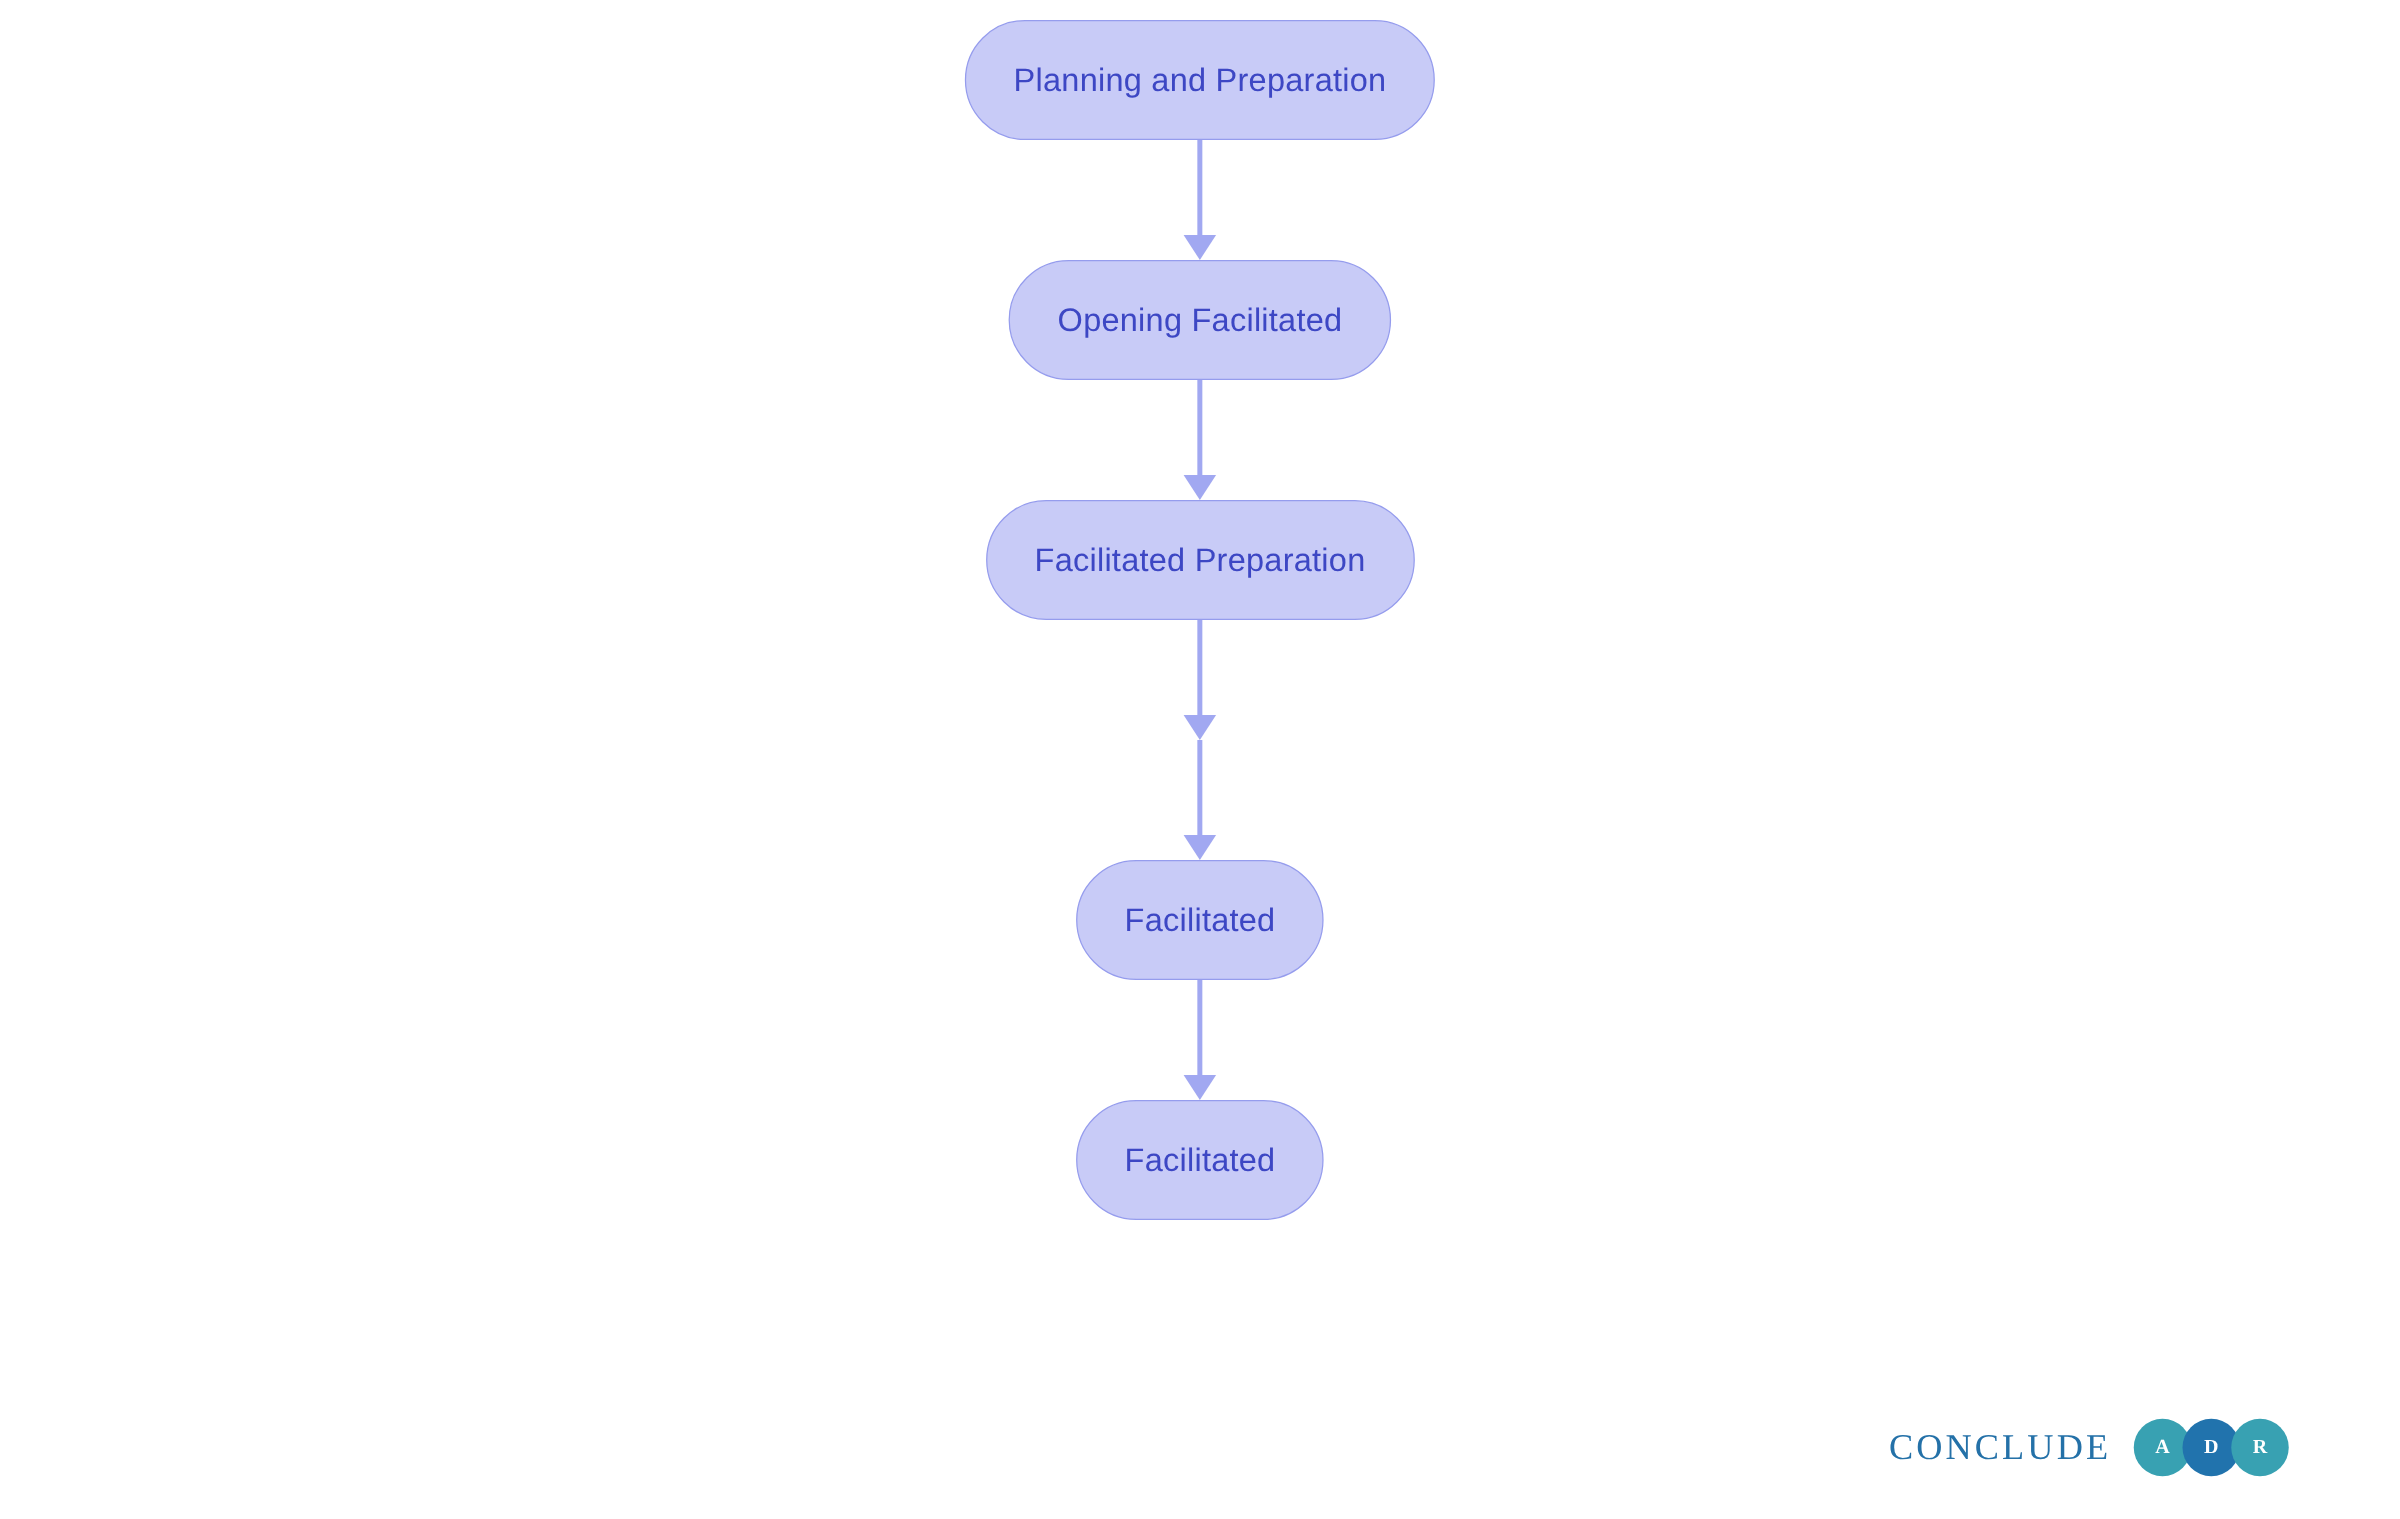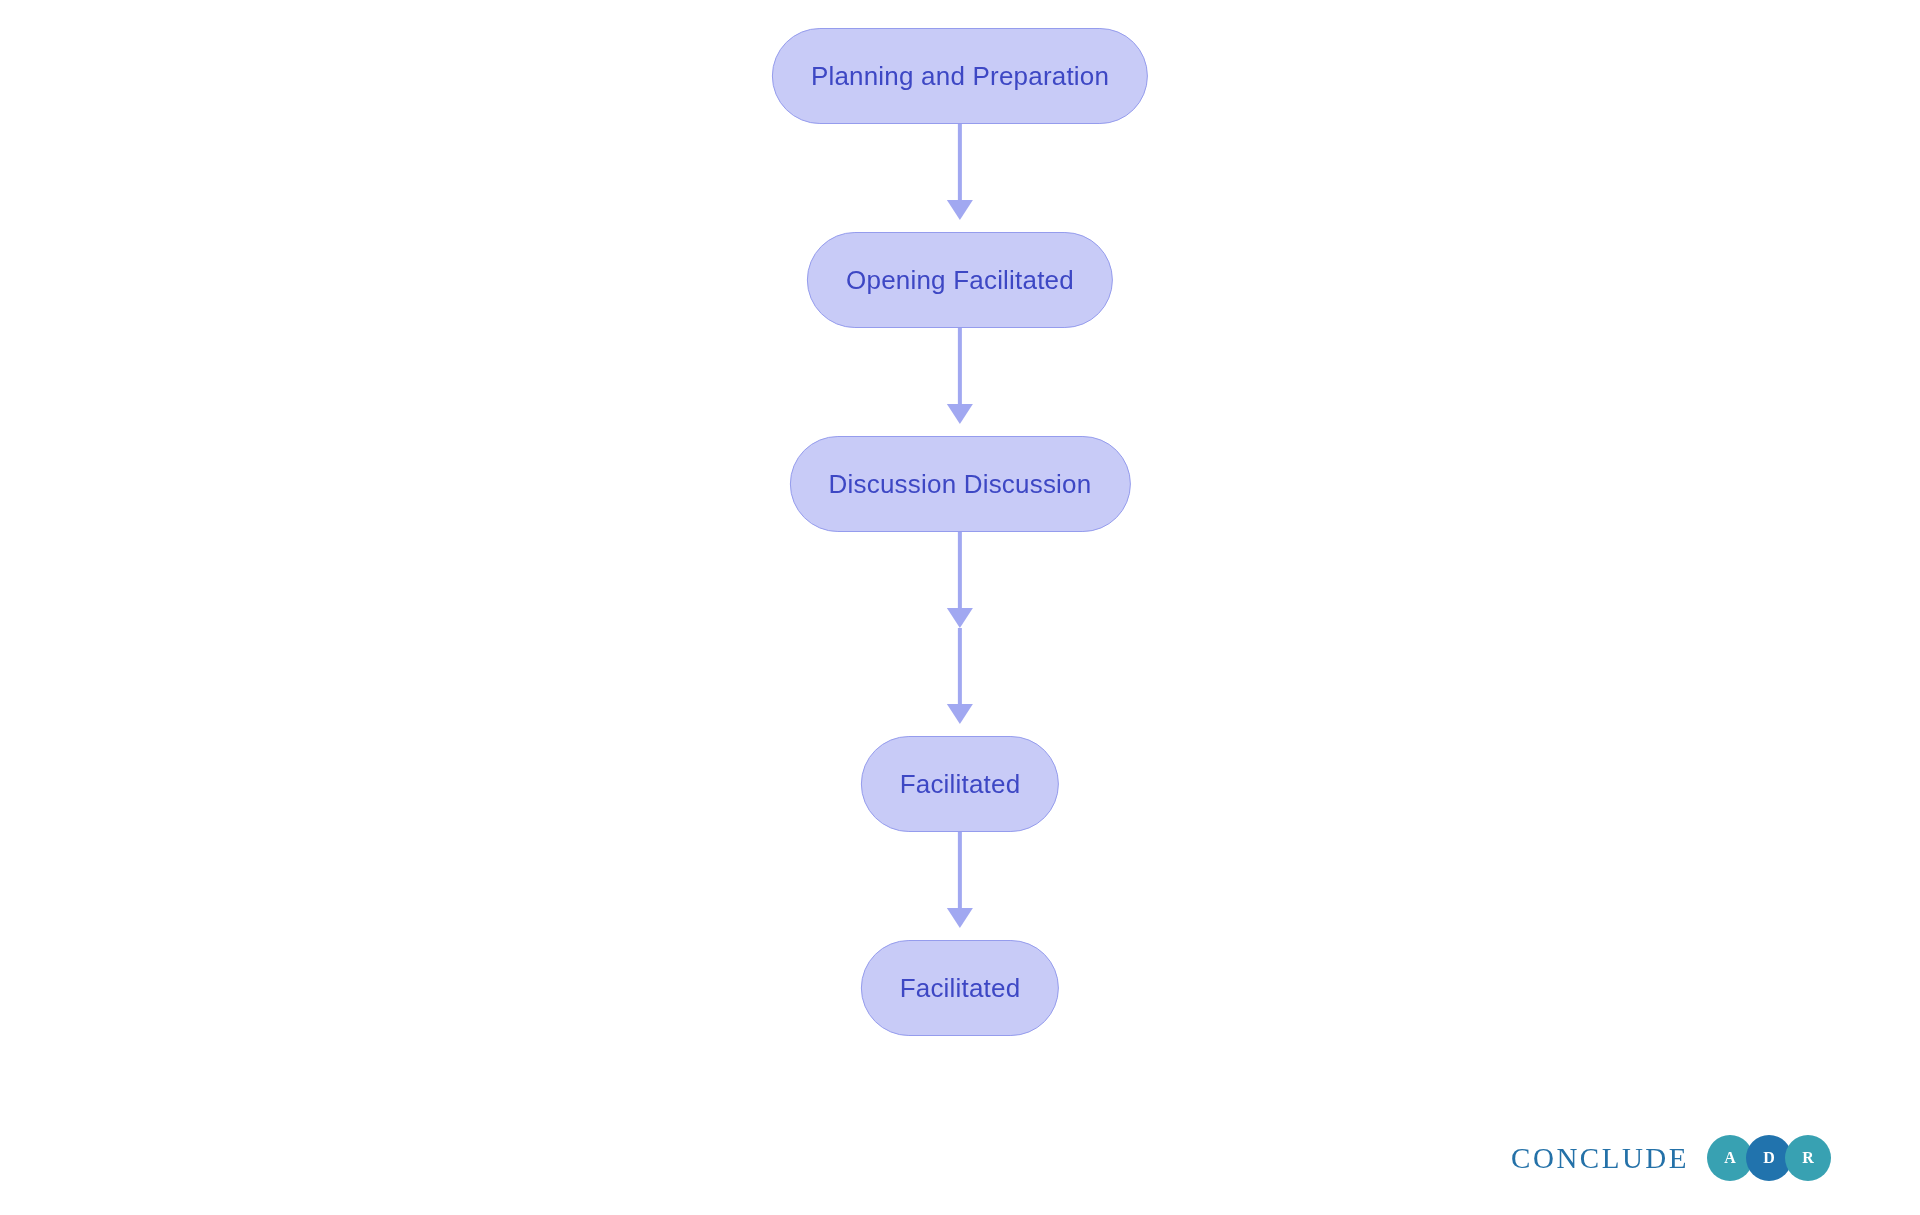--- a/index.html
+++ b/index.html
@@ -28,21 +28,20 @@
   .node {
     height: 96px;
     border-radius: 48px;
     background: #c8cbf7;
     border: 1.5px solid #959ced;
     display: flex;
     align-items: center;
     justify-content: center;
     padding: 0 38px;
     white-space: nowrap;
-    margin-top: 12px;
   }
   .node span {
     font-size: 26px;
     color: #3d47c4;
     letter-spacing: 0.2px;
   }
   .connector {
     height: 96px;
     display: flex;
     flex-direction: column;
@@ -112,21 +111,21 @@
     <div class="node">
       <span>Opening Facilitated</span>
     </div>
 
     <div class="connector">
       <div class="shaft"></div>
       <div class="head"></div>
     </div>
 
     <div class="node">
-      <span>Discussion Discussion</span>
+      <span>Facilitated Preparation</span>
     </div>
 
     <div class="connector">
       <div class="shaft"></div>
       <div class="head"></div>
     </div>
 
 
     <div class="connector">
       <div class="shaft"></div>

